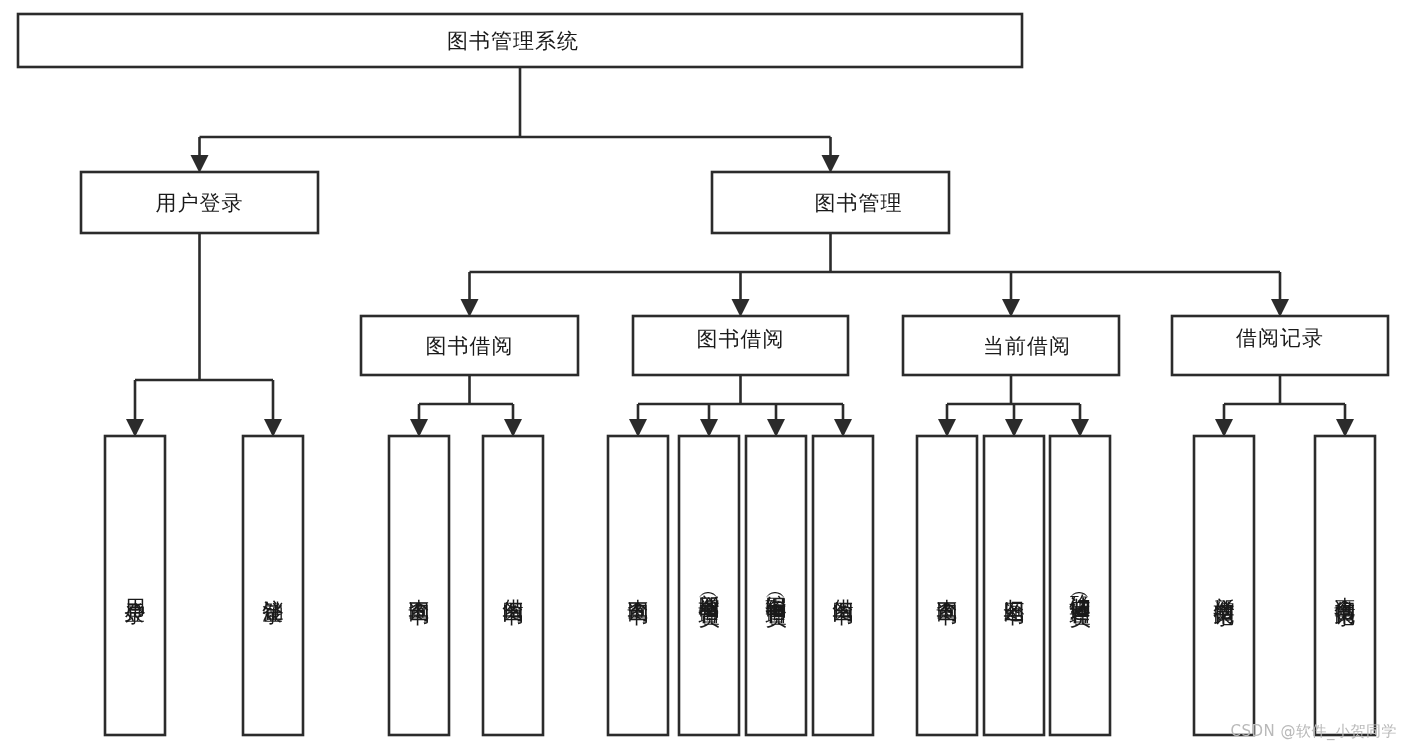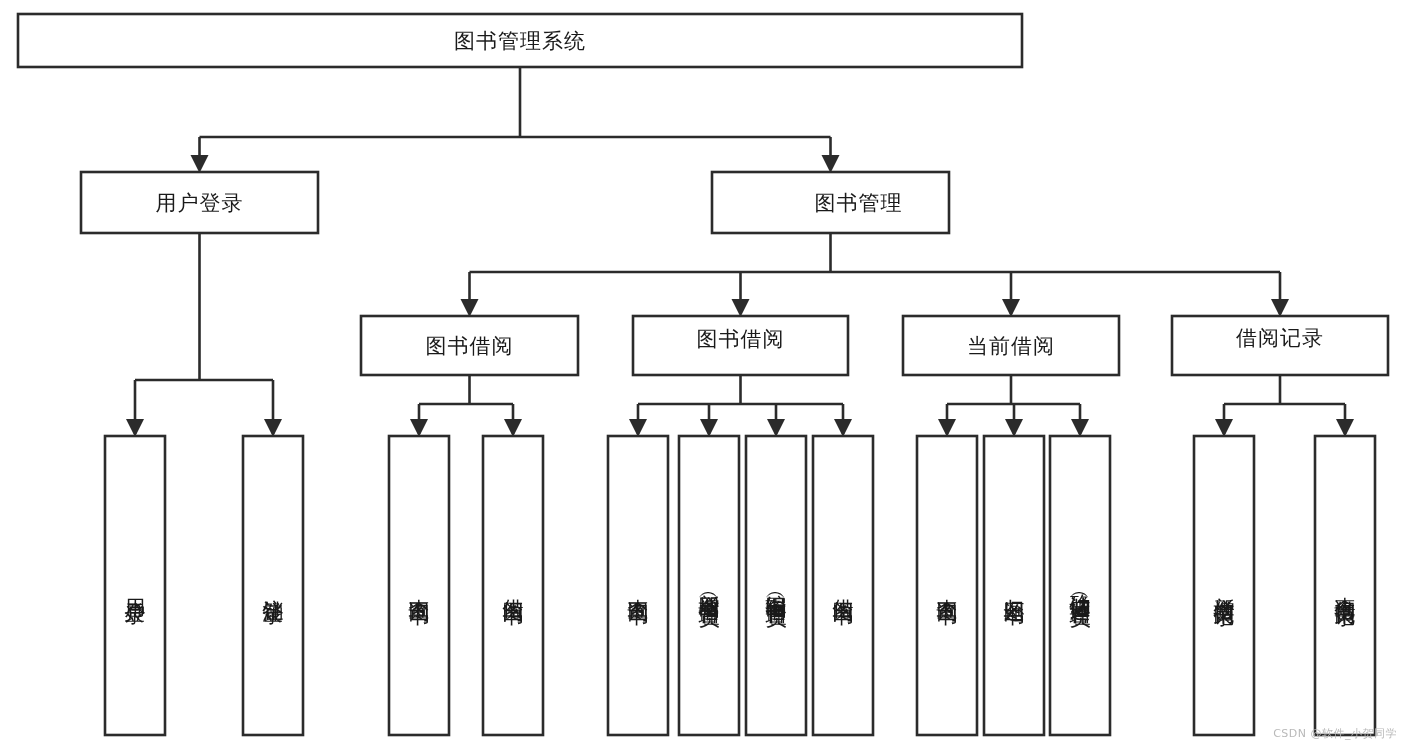--- a/index.html
+++ b/index.html
@@ -65,21 +65,21 @@
     font-size: 21px;
     color: #1a1a1a;
     letter-spacing: 1px;
     white-space: nowrap;
   }
   #watermark {
     position: absolute;
     right: 8px;
     bottom: 6px;
     font-family: "DejaVu Sans", "Liberation Sans", sans-serif;
-    font-size: 11px;
+    font-size: 15px;
     color: #b9b9b9;
     white-space: nowrap;
     letter-spacing: 0.5px;
   }
 </style>
 </head>
 <body>
 
 <div id="diagram-root">
 
@@ -142,36 +142,36 @@
         <rect x="813" y="436" width="60" height="299" class="node-box"></rect>
         <rect x="917" y="436" width="60" height="299" class="node-box"></rect>
         <rect x="984" y="436" width="60" height="299" class="node-box"></rect>
         <rect x="1050" y="436" width="60" height="299" class="node-box"></rect>
         <rect x="1194" y="436" width="60" height="299" class="node-box"></rect>
         <rect x="1315" y="436" width="60" height="299" class="node-box"></rect>
       </g>
   </svg>
 
   <div id="labels-layer">
-      <div class="hlabel-wrap" style="left: 18px; top: 14px; width: 1004px; height: 53px;">
+      <div class="hlabel-wrap" style="left: 11px; top: 14px; width: 1004px; height: 53px;">
         <span>图书管理系统</span>
       </div>
       <div class="hlabel-wrap" style="left: 81px; top: 172px; width: 237px; height: 61px;">
         <span>用户登录</span>
       </div>
       <div class="hlabel-wrap" style="left: 712px; top: 172px; width: 237px; height: 61px; margin-left: 28px;">
         <span>图书管理</span>
       </div>
       <div class="hlabel-wrap" style="left: 361px; top: 316px; width: 217px; height: 59px;">
         <span>图书借阅</span>
       </div>
       <div class="hlabel-wrap" style="left: 633px; top: 316px; width: 215px; height: 46px;">
         <span>图书借阅</span>
       </div>
-      <div class="hlabel-wrap" style="left: 903px; top: 316px; width: 216px; height: 59px;">
+      <div class="hlabel-wrap" style="left: 903px; top: 316px; width: 216px; height: 59px; padding-left: 16px;">
         <span>当前借阅</span>
       </div>
       <div class="hlabel-wrap" style="left: 1172px; top: 316px; width: 216px; height: 43px;">
         <span>借阅记录</span>
       </div>
       <div class="vlabel-wrap" style="left: 105px; top: 436px; width: 60px; height: 299px;">
         <span>用户登录</span>
       </div>
       <div class="vlabel-wrap" style="left: 243px; top: 436px; width: 60px; height: 299px;">
         <span>注销登录</span>

